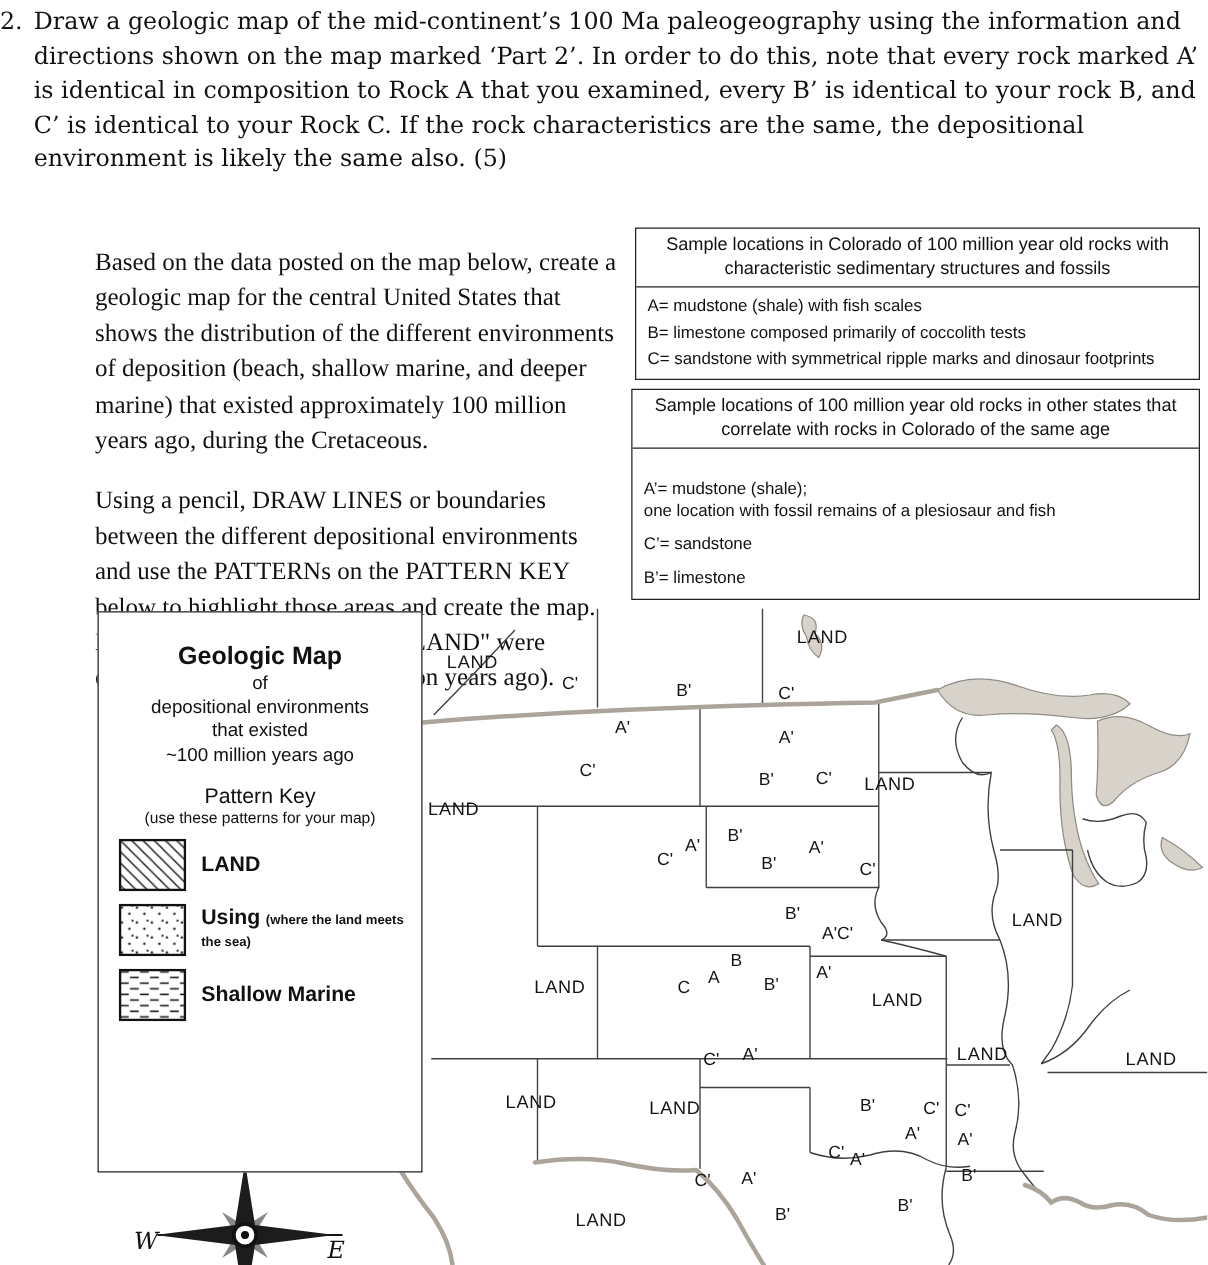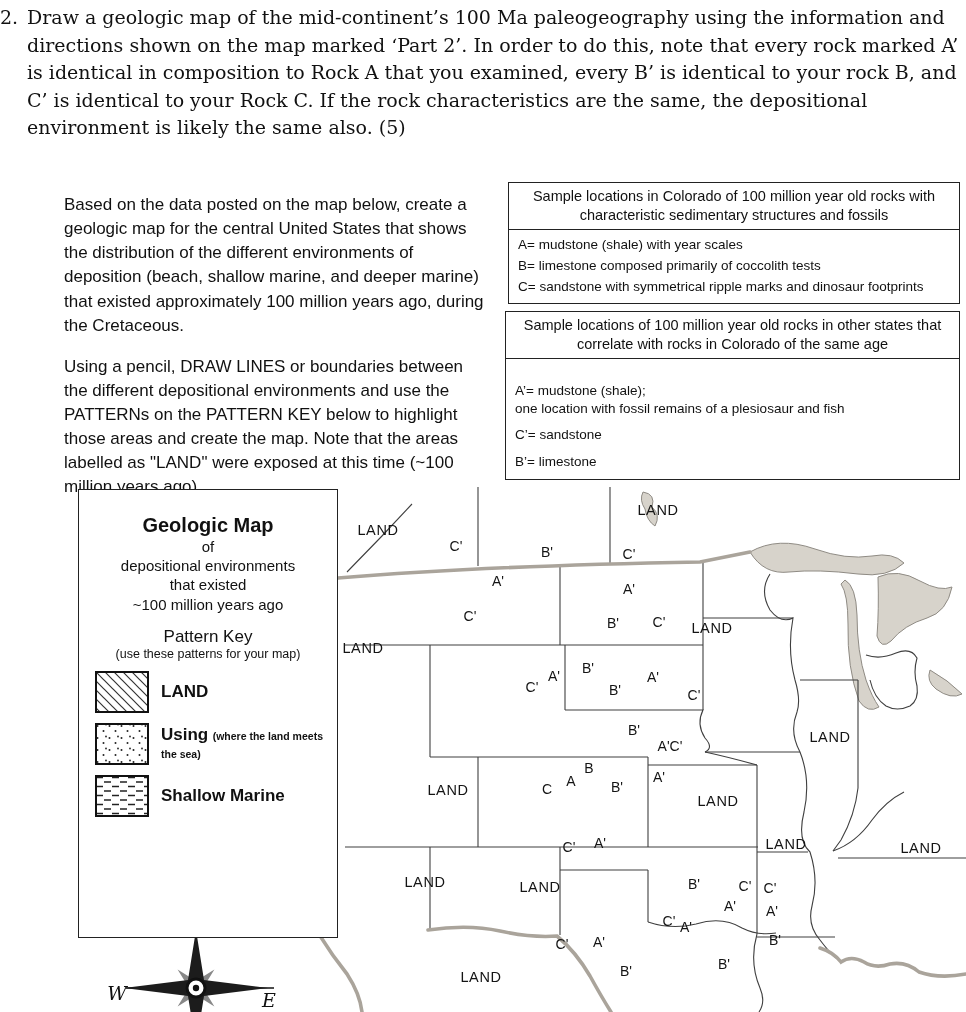--- a/index.html
+++ b/index.html
@@ -7,21 +7,21 @@
        font-family:"Liberation Sans",sans-serif;}
   .page{position:relative;width:966px;height:1012px;background:#fff;overflow:hidden;}
 
   
   .question{position:absolute;left:0;top:4px;width:963px;display:flex;
             font-family:"DejaVu Serif",serif;font-size:19px;line-height:1.45;}
   .qnum{width:27px;flex:none;}
   .qtext{flex:1;}
 
   
-  .instr{position:absolute;left:64px;top:176px;width:420px;font-size:17px;line-height:1.42;}
+  .instr{position:absolute;left:76px;top:176px;width:420px;font-size:20px;line-height:1.42;font-family:Liberation Serif, serif;}
   .instr p+p{margin-top:15px;}
 
   
   .infobox{position:absolute;border:1.4px solid #222;background:#fff;}
   .box1{left:508px;top:182px;width:450px;}
   .box2{left:505px;top:311px;width:453px;}
   .infobox .hdr{text-align:center;font-size:14.5px;line-height:1.32;padding:4px 8px;
                 border-bottom:1.4px solid #222;}
   .infobox .items{padding:7px 9px 9px;font-size:13.5px;}
   .box1 .item{margin-top:6px;white-space:pre-line;}
@@ -89,21 +89,21 @@
   </div>
 
   <div class="instr">
     <p>Based on the data posted on the map below, create a geologic map for the central United States that shows the distribution of the different environments of deposition (beach, shallow marine, and deeper marine) that existed approximately 100 million years ago, during the Cretaceous.</p>
     <p>Using a pencil, DRAW LINES or boundaries between the different depositional environments and use the PATTERNs on the PATTERN KEY below to highlight those areas and create the map.  Note that the areas labelled as "LAND" were exposed at this time (~100 million years ago).</p>
   </div>
 
   <div class="infobox box1">
     <div class="hdr">Sample locations in Colorado of 100 million year old rocks with characteristic sedimentary structures and fossils</div>
     <div class="items">
-      <div class="item">A= mudstone (shale) with year scales</div>
+      <div class="item">A= mudstone (shale) with fish scales</div>
       <div class="item">B= limestone composed primarily of coccolith tests</div>
       <div class="item">C= sandstone with symmetrical ripple marks and dinosaur footprints</div>
     </div>
   </div>
 
   <div class="infobox box2">
     <div class="hdr">Sample locations of 100 million year old rocks in other states that correlate with rocks in Colorado of the same age</div>
     <div class="items">
       <div class="item">A’= mudstone (shale);
 one location with fossil remains of a plesiosaur and fish</div>

